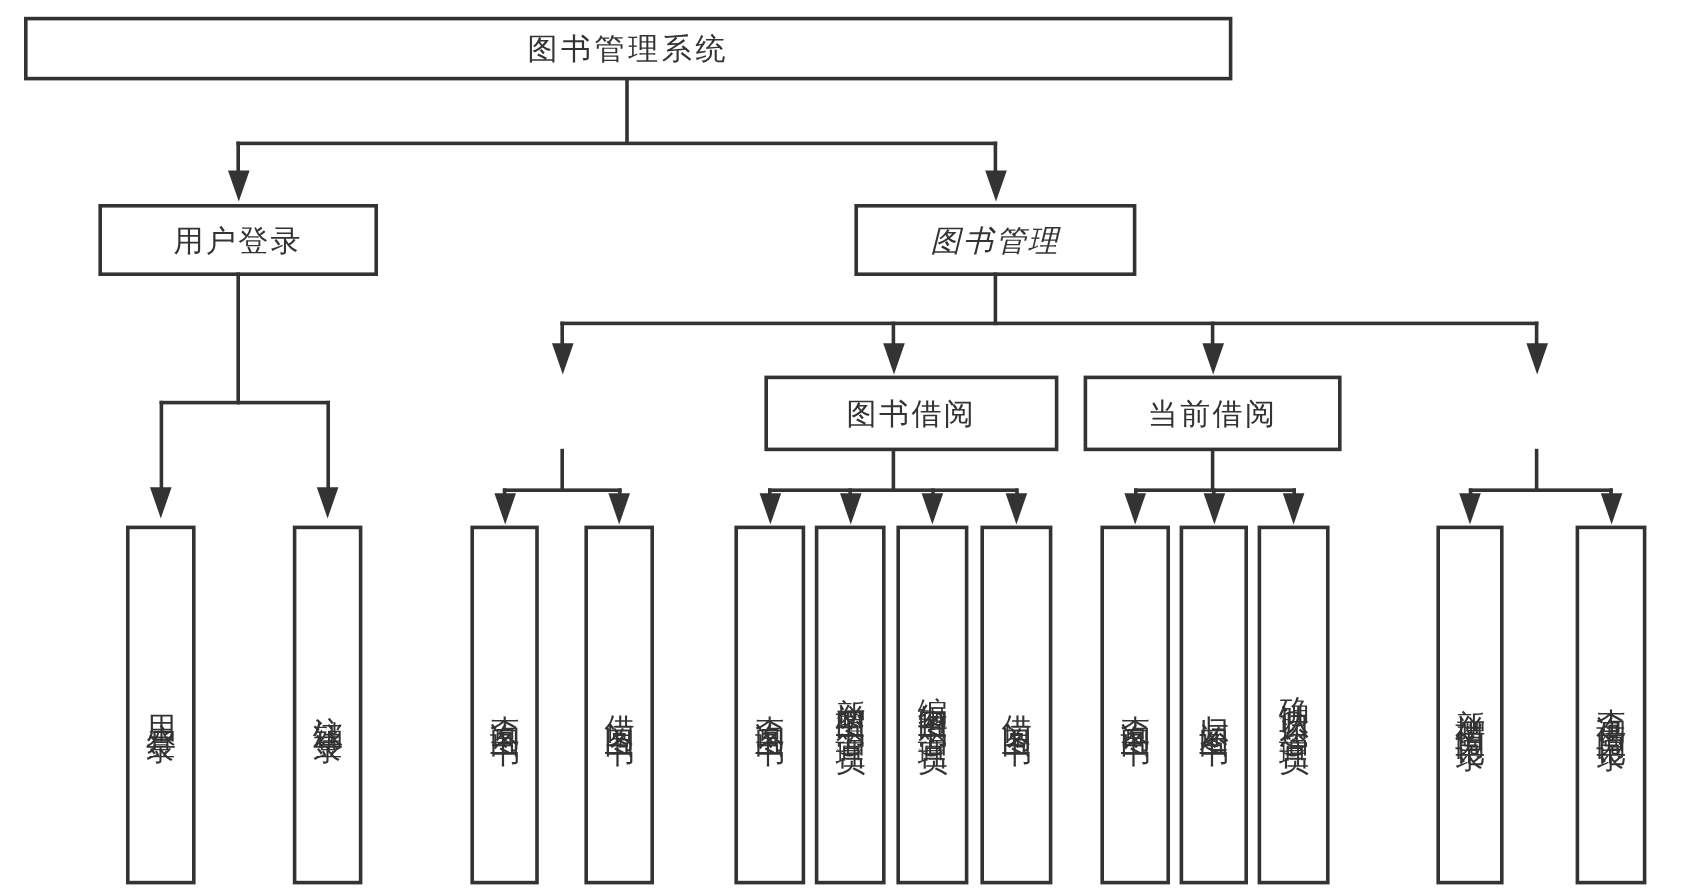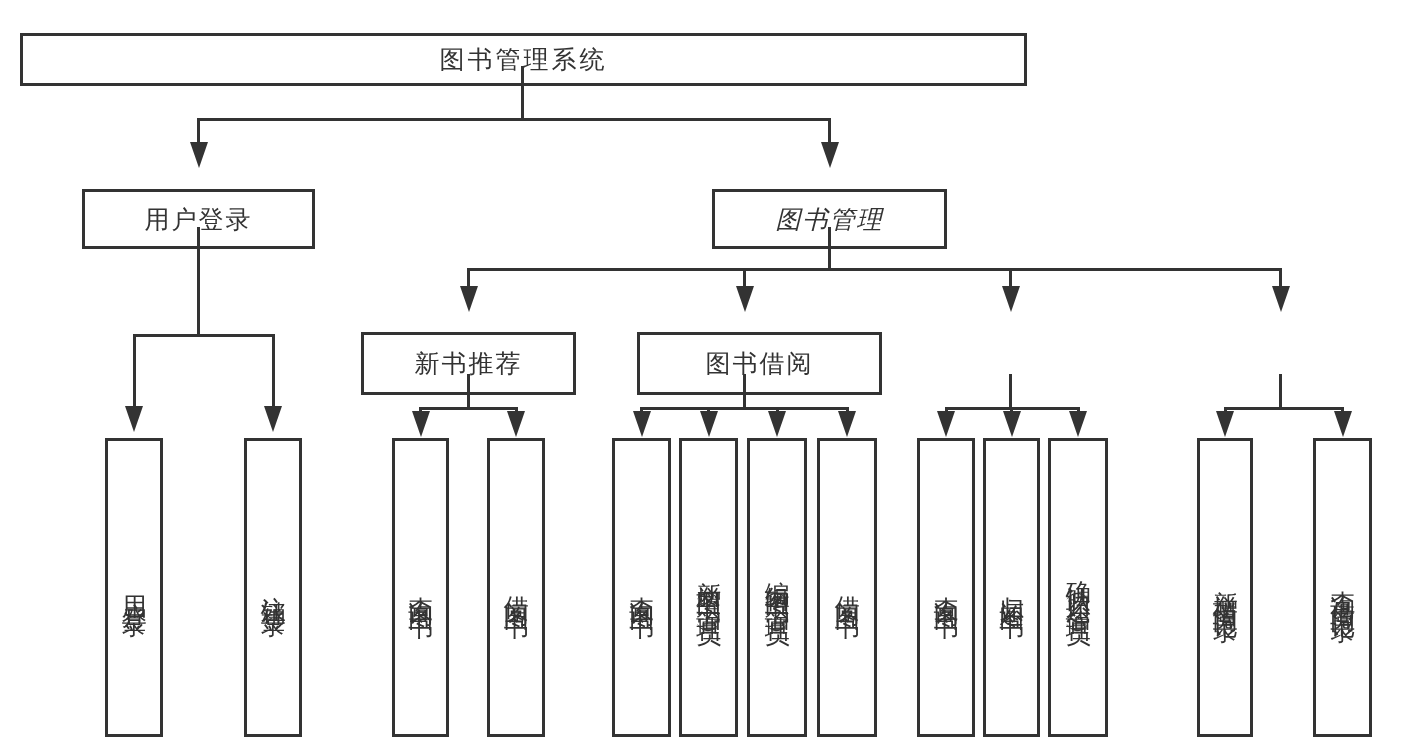--- a/index.html
+++ b/index.html
@@ -3,21 +3,21 @@
 <meta charset="utf-8">
 <style>
   html,body{margin:0;padding:0;background:#fff;}
   .canvas{
     position:relative;width:1405px;height:747px;background:#ffffff;
     font-family:"DejaVu Sans",sans-serif;overflow:hidden;color:#333;
   }
   .node{
     position:absolute;box-sizing:border-box;border:3px solid #333333;background:#ffffff;
     display:flex;align-items:center;justify-content:center;
-    font-size:25px;letter-spacing:2px;color:#333333;white-space:nowrap;margin-top:19px;
+    font-size:25px;letter-spacing:2px;color:#333333;white-space:nowrap;
   }
   .root{letter-spacing:3px;}
   .leaf{
     position:absolute;box-sizing:border-box;border:3px solid #333333;background:#ffffff;
     display:flex;align-items:center;justify-content:center;top:438px;height:299px;
   }
   .leaf span{
     writing-mode:vertical-lr;text-orientation:mixed;
     font-size:25px;letter-spacing:6px;line-height:1.1;color:#333333;
   }
@@ -37,24 +37,24 @@
 <body>
 
 <div class="canvas">
 
   <div class="node root" style="left:20px;top:14px;width:1007px;height:53px;">图书管理系统</div>
 
   <div class="node" style="left:82px;top:170px;width:233px;height:60px;">用户登录</div>
 
   <div class="node" style="left:712px;top:170px;width:235px;height:60px;font-style:italic;">图书管理</div>
 
-  <div class="node" style="left:361px;top:313px;width:215px;height:63px;">新书推荐</div>
 
   <div class="node" style="left:637px;top:313px;width:245px;height:63px;">图书借阅</div>
 
+  <div class="node" style="left:903px;top:313px;width:215px;height:63px;">当前借阅</div>
 
 
   <div class="leaf" style="left:105px;width:58px;">
     <span>用户登录</span>
   </div>
   <div class="leaf" style="left:244px;width:58px;">
     <span>注销登录</span>
   </div>
 
   <div class="leaf" style="left:392px;width:57px;">

